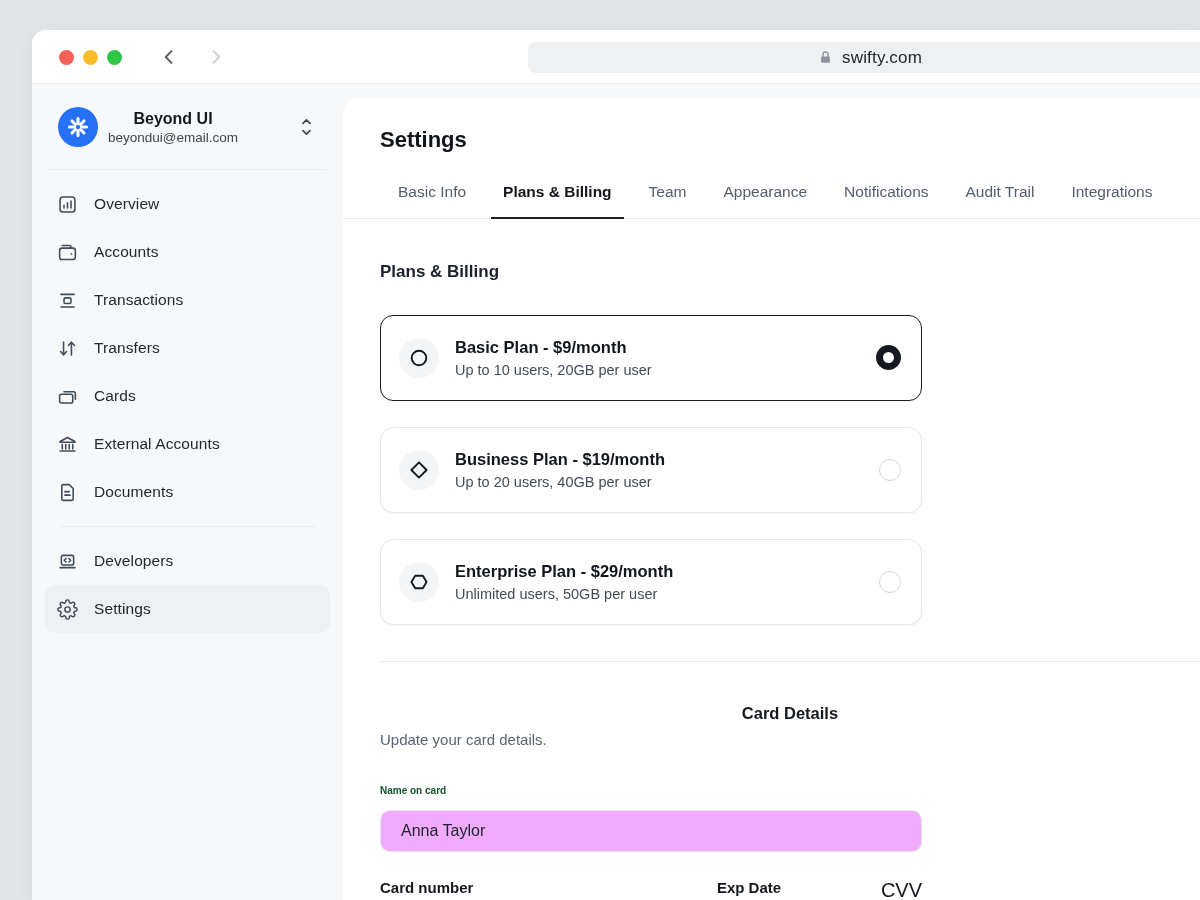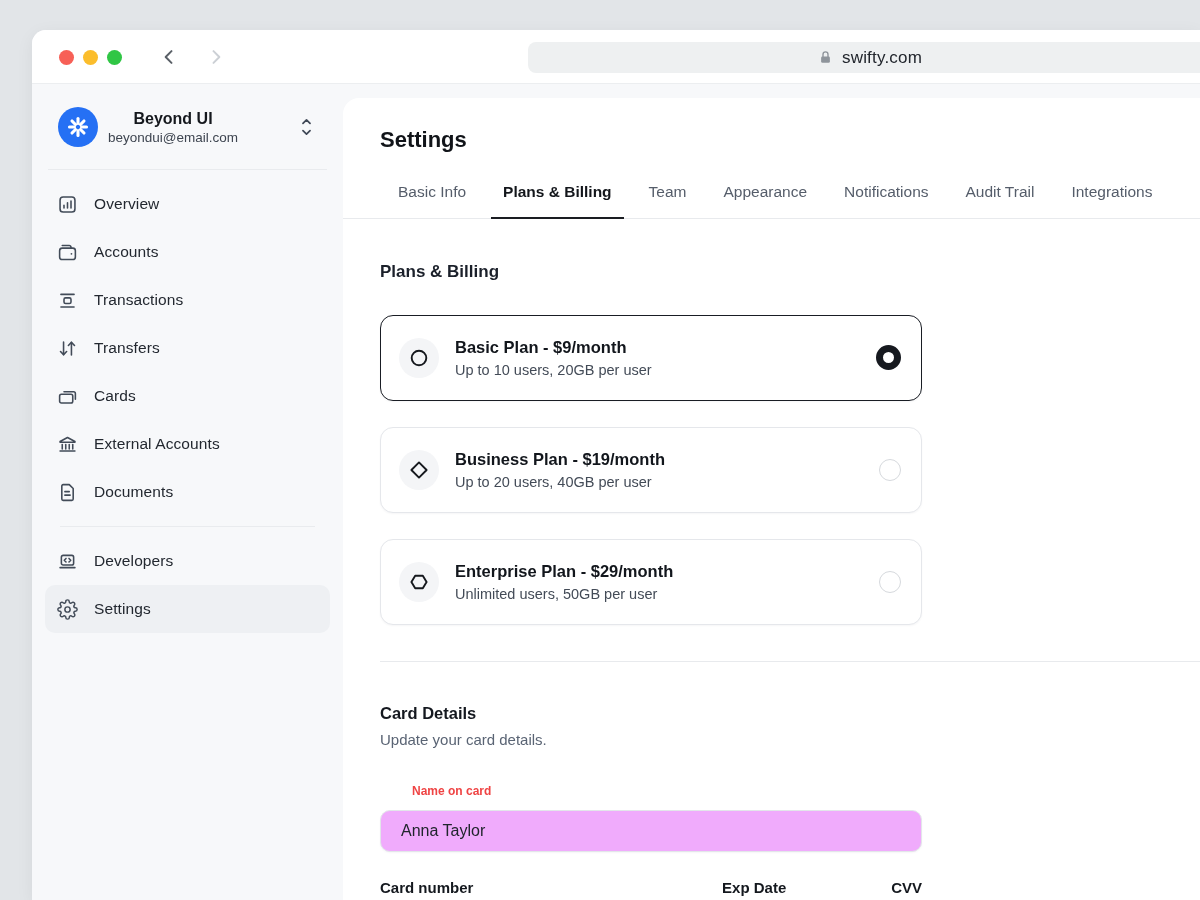--- a/index.html
+++ b/index.html
@@ -67,33 +67,33 @@
   .plan-badge { width:40px; height:40px; border-radius:50%; background:#f4f5f7; display:flex; align-items:center; justify-content:center; flex:none; color:#15181d; }
   .plan-text { margin-left:16px; }
   .plan-title { font-size:16.5px; font-weight:700; color:#12161c; line-height:24px; }
   .plan-subtitle { font-size:14.5px; color:#434b57; line-height:21px; margin-top:1px; }
   .radio { margin-left:auto; flex:none; border-radius:50%; cursor:pointer; }
   .radio.on { width:25px; height:25px; border:7px solid #16191f; background:#fff; }
   .radio.off { width:22px; height:22px; border:1.5px solid #d6d9dd; background:#fff; }
 
   .big-divider { height:1px; background:#e8eaed; margin-top:36px; }
 
-  .card-details-title { margin-top:39px; font-size:16.5px; font-weight:700; color:#14181f; line-height:24px; }
+  .card-details-title { margin-top:39px; font-size:16.5px; font-weight:700; color:#14181f; line-height:24px;text-align:center; }
   .card-details-sub { margin-top:4px; font-size:15px; color:#5a6474; line-height:22px; }
 
-  .field-label { margin-top:30px; font-size:12px; font-weight:700; color:#ef4444; line-height:20px;margin-left:32px; }
+  .field-label { margin-top:30px; font-size:10px; font-weight:700; color:#14532d; line-height:20px; }
   .text-input {
     margin-top:9px; width:542px; height:42px; border:1px solid #e3e6ea; border-radius:10px;
     padding:0 20px; font-size:16px; color:#20252c; font-family:"Liberation Sans", sans-serif;
     box-shadow:0 1px 2px rgba(16,24,40,.04); outline:none; background:#f0abfc; display:block;
   }
   .bottom-labels { display:flex; margin-top:27px; width:542px;justify-content:space-between; }
   .bl-card-number { width:300px; font-size:15px; font-weight:700; color:#14181e; }
   .bl-exp { width:127px; font-size:15px; font-weight:700; color:#14181e; }
-  .bl-cvv { font-size:15px; font-weight:700; color:#14181e; }
+  .bl-cvv { font-size:20px; font-weight:400; color:#14181e; }
 
   svg { display:block; }
 </style>
 </head>
 <body>
 
 <div class="window">
 
   <div class="chrome">
     <div class="traffic">

